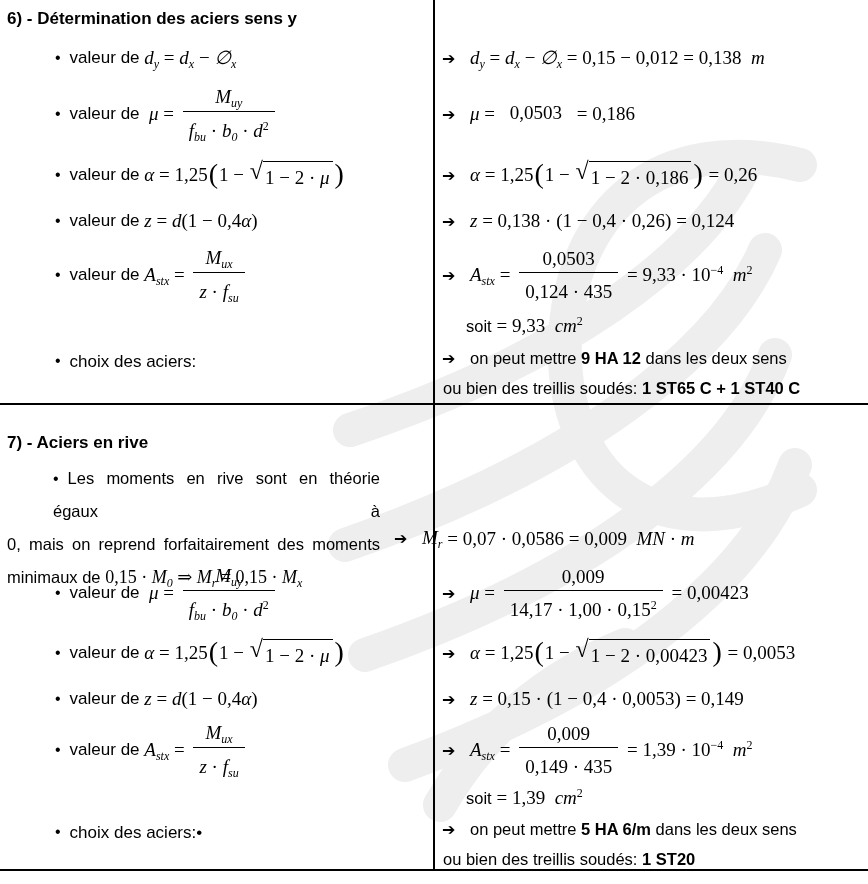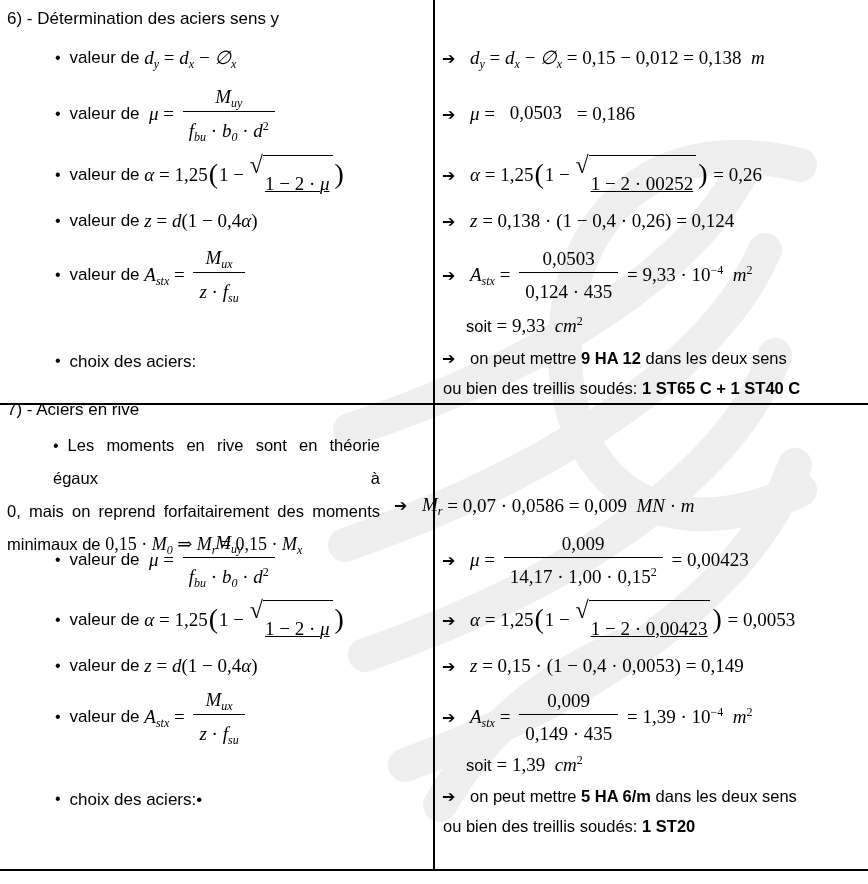--- a/index.html
+++ b/index.html
@@ -5,22 +5,22 @@
   html,body { margin:0; padding:0; background:#fff; }
   .page { position:relative; width:868px; height:884px; background:#fff; color:#000;
           font-family:"Liberation Sans","DejaVu Sans",sans-serif; overflow:hidden; }
   .watermark { position:absolute; left:0; top:0; z-index:0; }
   .content { position:relative; z-index:1; }
   .vline { position:absolute; left:433px; top:0; width:2px; height:871px; background:#000; z-index:2; }
   .hrule { position:absolute; left:0; width:868px; height:2px; background:#000; z-index:2; }
   #rule-sep { top:403px; }
   #rule-bottom { top:869px; }
   #sec6 { position:absolute; top:0; left:0; width:868px; }
-  #sec7 { position:absolute; top:394px; left:0; width:868px; }
-  .sec-title { font-weight:normal; font-size:17px; padding:9px 0 0 7px; height:29px; box-sizing:content-box; }
+  #sec7 { position:absolute; top:427px; left:0; width:868px; }
+  .sec-title { font-weight:bold; font-size:17px; padding:9px 0 0 7px; height:29px; box-sizing:content-box; }
   #sec7 .sec-title { padding-top:6px; height:26px; }
 
   .row { display:flex; }
   .cl { width:434px; box-sizing:border-box; padding-left:55px; display:flex; align-items:center; }
   .cr { flex:1; box-sizing:border-box; padding-left:8px; display:flex; align-items:center; }
   .row.top .cl { align-items:flex-start; padding-top:8px; }
   .row.top .cr { align-items:flex-start; padding-top:5px; }
   .bullet { font-size:16px; margin-right:9px; }
   .lbl { font-size:17px; white-space:pre; }
   .arrow { font-family:"DejaVu Sans",sans-serif; font-weight:bold; font-size:16px;
@@ -36,21 +36,21 @@
   .mn { font-style:normal; }
   .sans { font-family:"Liberation Sans","DejaVu Sans",sans-serif; font-size:16.5px; white-space:pre; }
   .sansb { font-family:"Liberation Sans","DejaVu Sans",sans-serif; font-size:16.5px; font-weight:bold; white-space:pre; }
   sub.msub { font-size:12px; font-style:italic; vertical-align:-4px; line-height:1; }
   sup.msup { font-size:12px; font-style:normal; vertical-align:7px; line-height:1; }
   .frac { display:inline-flex; flex-direction:column; align-items:center; margin:0 4px; }
   .fnum { display:flex; justify-content:center; padding:0 6px 2px; }
   .fden { display:flex; justify-content:flex-end; border-top:1.7px solid #000; padding:8px 6px 0; }
   .sqrt { display:inline-flex; align-items:flex-start; margin:0 1px; }
   .sqrt-sign { font-size:24px; line-height:1; transform:translateY(-2px); }
-  .sqrt-body { border-top:1.7px solid #000; padding:16px 3px 0 2px; line-height:1.25; display:inline-flex;text-decoration:underline; }
+  .sqrt-body { border-top:1.7px solid #000; padding:4px 3px 0 2px; line-height:1.25; display:inline-flex; }
   .big { font-size:28px; line-height:1; font-weight:400; margin:0 1px; transform:translateY(-1px); }
 
   .cr.soit { padding-left:32px; }
 
   .para-row { display:flex; }
   .para-left { width:386px; box-sizing:border-box; padding:3px 6px 0 7px; font-size:16.5px; }
   .pline { line-height:33px; }
   .pline.just { text-align:justify; text-align-last:justify; }
   .pline.ind { padding-left:46px; }
   .imath { font-family:"Liberation Serif","DejaVu Serif",serif; font-size:18px; white-space:pre; }
@@ -139,21 +139,21 @@
               </span>
             </div>
             <div class="cr">
               <div class="rline">
                 <span class="arrow">➔</span>
                 <span class="math">
                   <span class="mi">α</span>
                   <span class="mn"> = 1,25</span>
                   <span class="big">(</span>
                   <span class="mn">1 − </span>
-                  <span class="sqrt"><span class="sqrt-sign">√</span><span class="sqrt-body"><span class="mn">1 − 2 · 00252</span></span></span>
+                  <span class="sqrt"><span class="sqrt-sign">√</span><span class="sqrt-body"><span class="mn">1 − 2 · 0,186</span></span></span>
                   <span class="big">)</span>
                   <span class="mn"> = 0,26</span>
                 </span>
               </div>
             </div>
           </div>
           <div class="row" style="height: 42px;">
             <div class="cl">
               <span class="bullet">•</span>
               <span class="lbl">valeur de </span>

